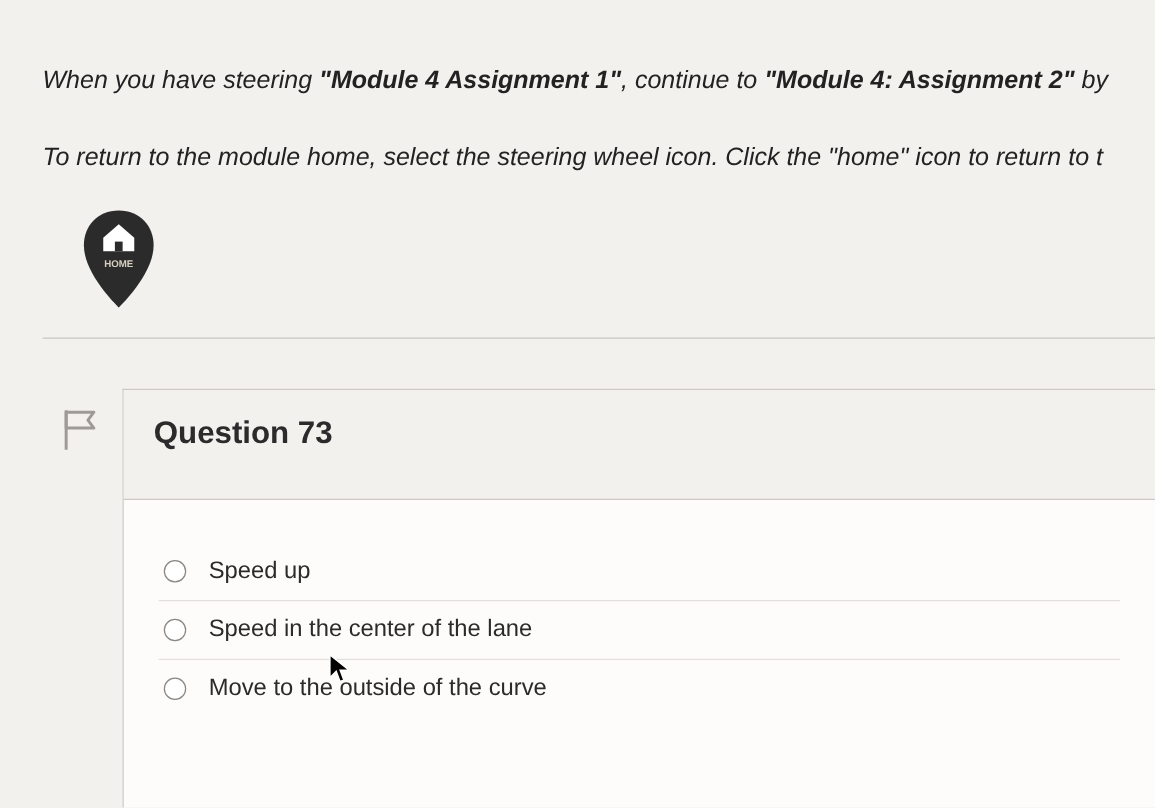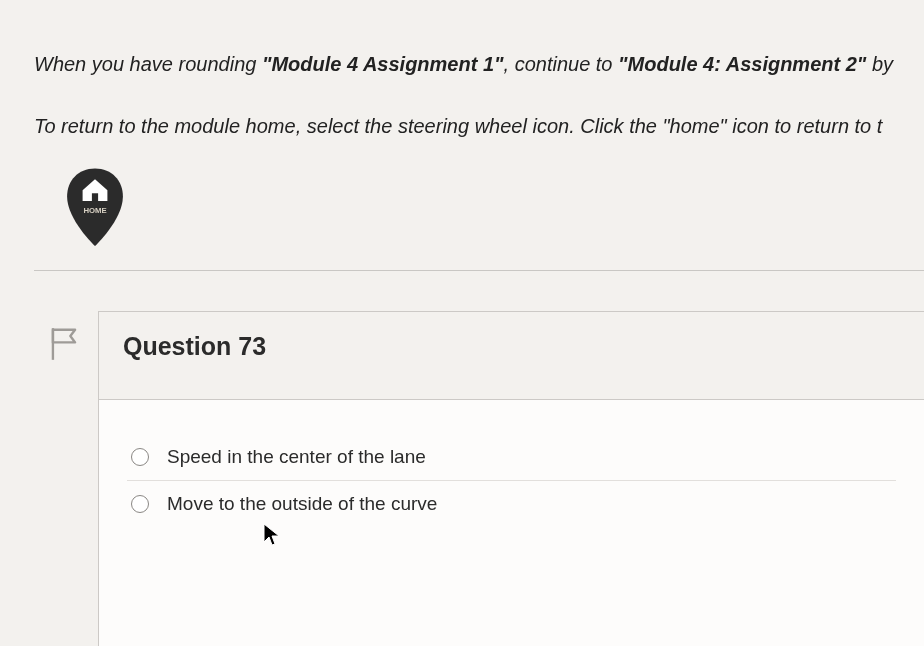--- a/index.html
+++ b/index.html
@@ -117,21 +117,21 @@
     left: 262px; top: 522px;
     pointer-events: none;
   }
 </style>
 </head>
 <body>
 
 <div class="page">
 
   <div class="instructions">
-    <span>When you have rounding  </span><b>"Module 4 Assignment 1"</b><span>, continue to </span><b>"Module 4: Assignment 2"</b><span> by </span><br>
+    <span>When you have steering  </span><b>"Module 4 Assignment 1"</b><span>, continue to </span><b>"Module 4: Assignment 2"</b><span> by </span><br>
     <span>To return to the module home, select the steering wheel icon.  Click the "home" icon to return to t</span>
   </div>
 
   <div class="nav-icons">
 
     <div class="nav-item">
       <span class="home-pin">
         <svg width="62" height="88" viewBox="0 0 80 110">
           <path d="M40 4 C18 4 4 20 4 40 C4 70 40 104 40 104 C40 104 76 70 76 40 C76 20 62 4 40 4 Z" fill="#2b2b2b"></path>
           <path d="M40 18 L24 32 L24 46 L56 46 L56 32 Z" fill="#fff"></path>
@@ -153,20 +153,24 @@
     </span>
 
     <div class="question-card">
       <div class="question-head">
         <div class="question-title">Question 73</div>
       </div>
       <div class="question-body">
 
         <div class="option-row">
           <span class="radio"></span>
+          <span>Speed up</span>
+        </div>
+        <div class="option-row">
+          <span class="radio"></span>
           <span>Speed in the center of the lane</span>
         </div>
         <div class="option-row">
           <span class="radio"></span>
           <span>Move to the outside of the curve</span>
         </div>
       </div>
     </div>
   </div>
 

